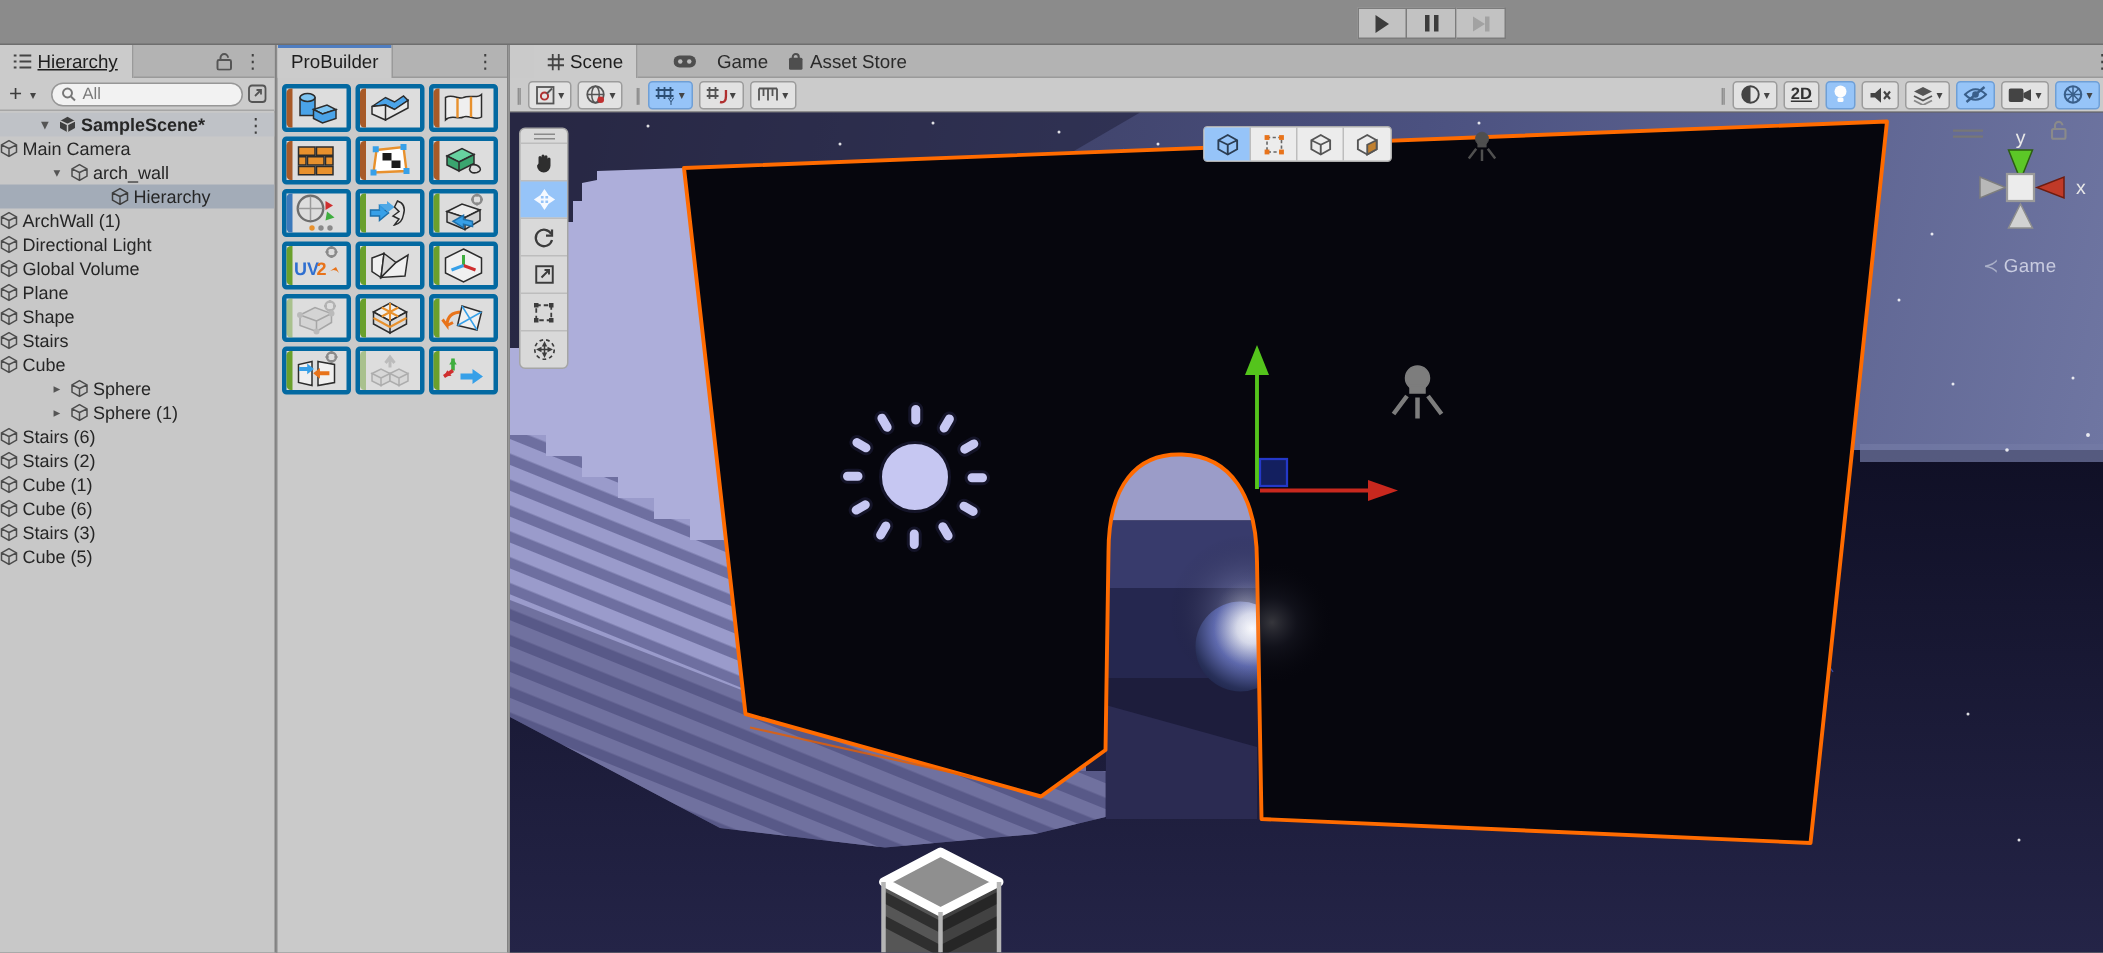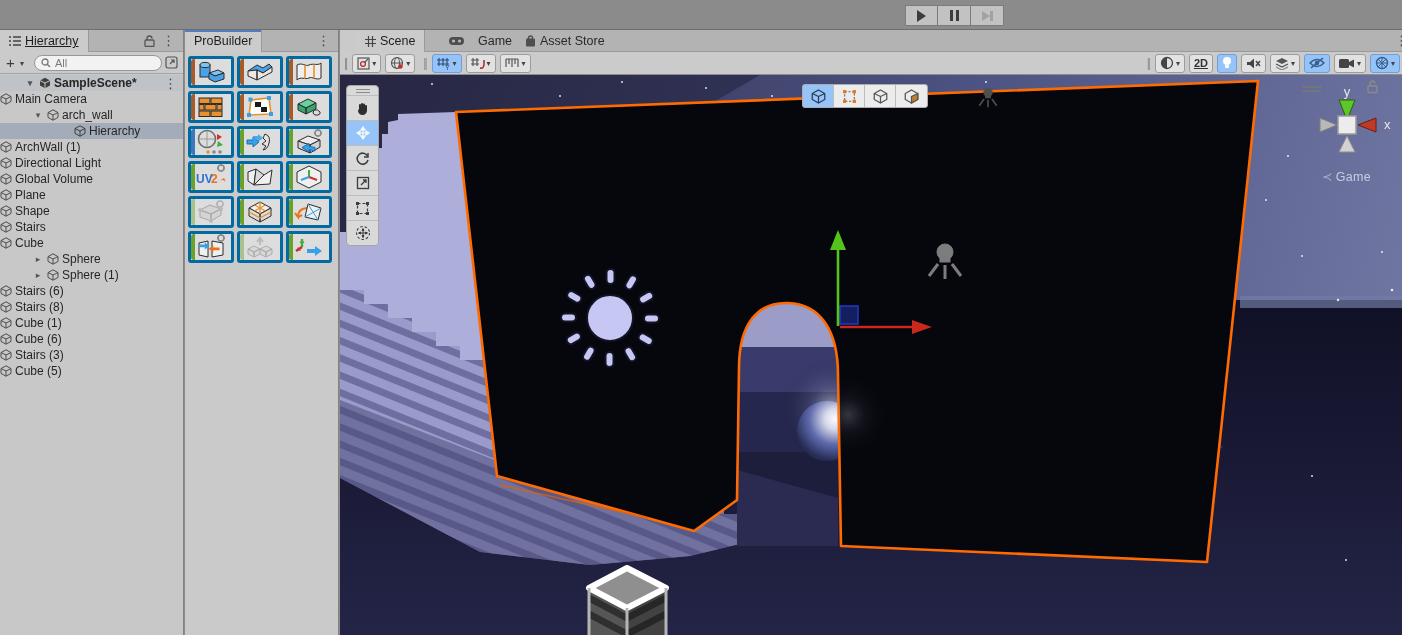--- a/index.html
+++ b/index.html
@@ -232,21 +232,21 @@
     <div class="hrow d1">
           <svg class="cube-ic" width="12" height="12" viewBox="0 0 12 12">
             <path d="M6,.8 L11,3.6 V8.4 L6,11.2 L1,8.4 V3.6 Z M6,6 L6,11.2 M6,6 L1,3.6 M6,6 L11,3.6" fill="none" stroke="#4c4c4c" stroke-width="1"></path>
           </svg>
           <span>Stairs (6)</span>
         </div>
     <div class="hrow d1">
           <svg class="cube-ic" width="12" height="12" viewBox="0 0 12 12">
             <path d="M6,.8 L11,3.6 V8.4 L6,11.2 L1,8.4 V3.6 Z M6,6 L6,11.2 M6,6 L1,3.6 M6,6 L11,3.6" fill="none" stroke="#4c4c4c" stroke-width="1"></path>
           </svg>
-          <span>Stairs (8)</span>
+          <span>Stairs (2)</span>
         </div>
     <div class="hrow d1">
           <svg class="cube-ic" width="12" height="12" viewBox="0 0 12 12">
             <path d="M6,.8 L11,3.6 V8.4 L6,11.2 L1,8.4 V3.6 Z M6,6 L6,11.2 M6,6 L1,3.6 M6,6 L11,3.6" fill="none" stroke="#4c4c4c" stroke-width="1"></path>
           </svg>
           <span>Cube (1)</span>
         </div>
     <div class="hrow d1">
           <svg class="cube-ic" width="12" height="12" viewBox="0 0 12 12">
             <path d="M6,.8 L11,3.6 V8.4 L6,11.2 L1,8.4 V3.6 Z M6,6 L6,11.2 M6,6 L1,3.6 M6,6 L11,3.6" fill="none" stroke="#4c4c4c" stroke-width="1"></path>

